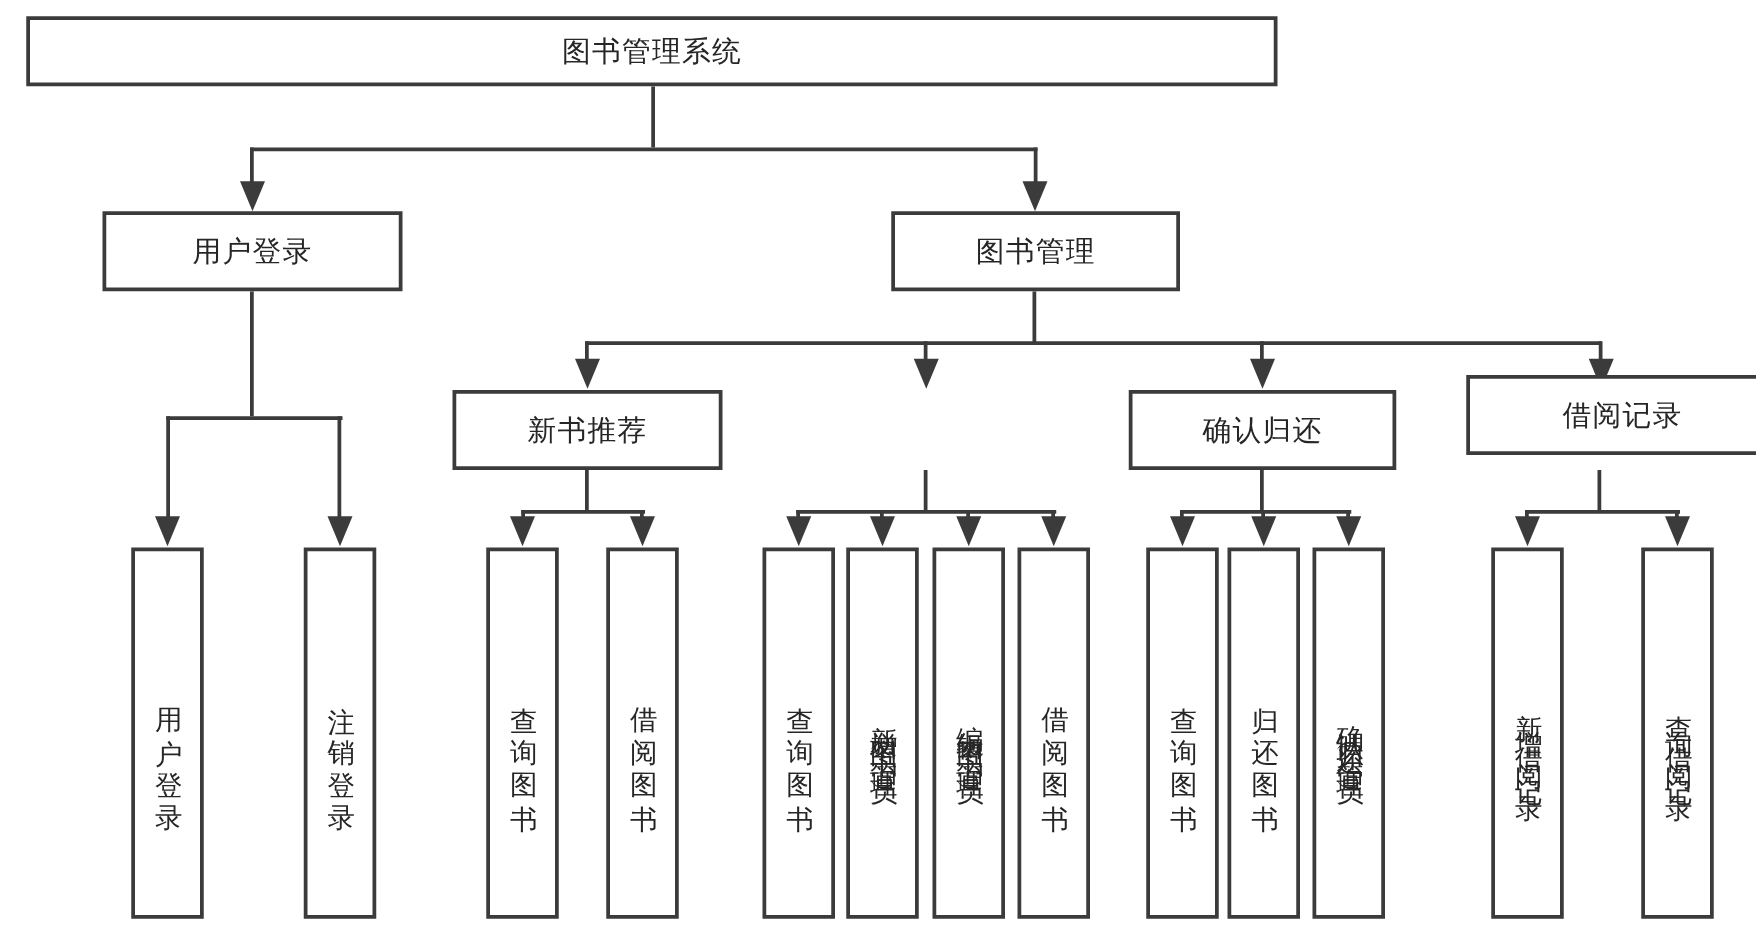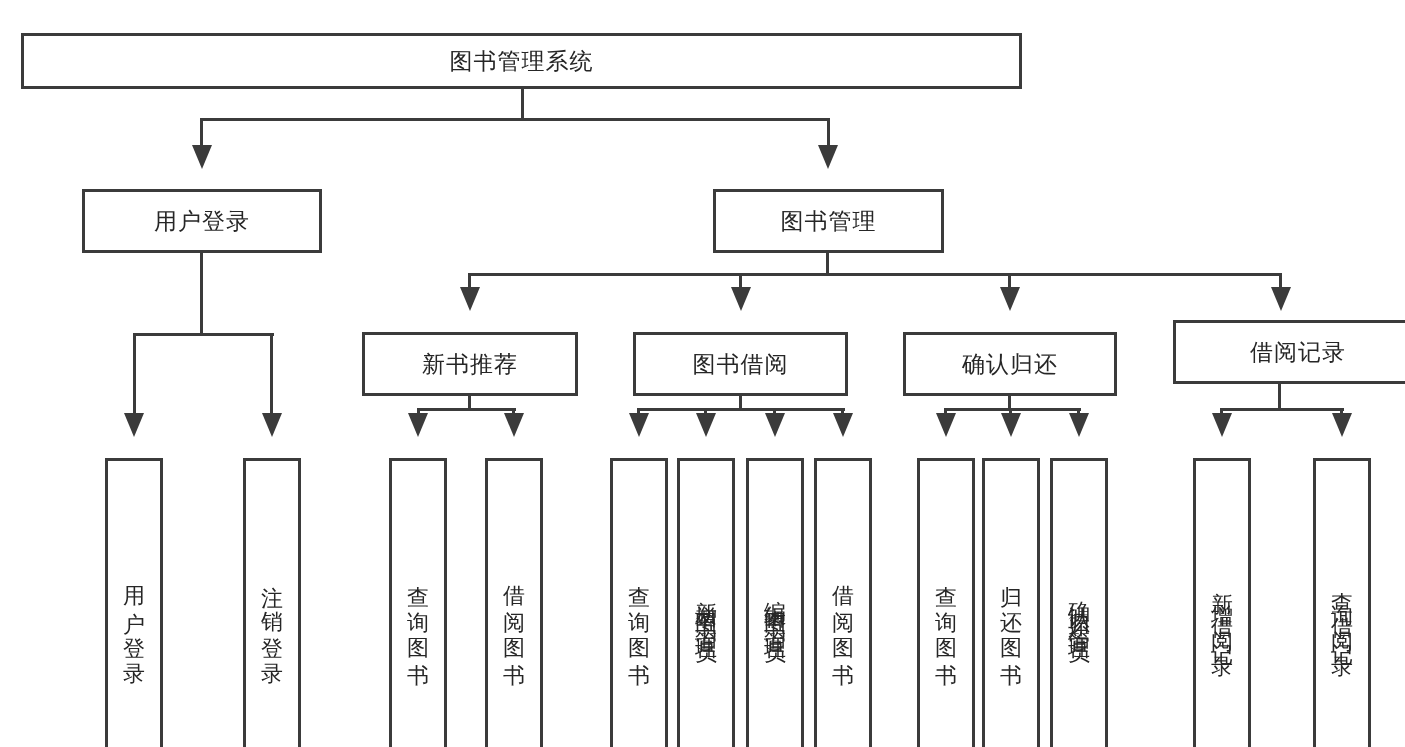--- a/index.html
+++ b/index.html
@@ -15,21 +15,20 @@
     box-sizing:border-box;
     background:#ffffff;
     border:3px solid #3b3b3b;
     display:flex;
     align-items:center;
     justify-content:center;
     color:#262626;
     font-size:23px;
     letter-spacing:1px;
     z-index:2;
-    margin-top:20px;
   }
   .leaf{z-index:2;}
   .vtext{
     writing-mode:vertical-rl;
     text-orientation:mixed;
     font-size:22px;
     color:#262626;
     line-height:1;
     white-space:nowrap;
   }
@@ -58,21 +57,20 @@
 <body>
 
 <div class="canvas">
 
   <div class="box" style="left:21px;top:13px;width:1001px;height:56px">图书管理系统</div>
 
   <div class="box" style="left:82px;top:169px;width:240px;height:64px">用户登录</div>
   <div class="box" style="left:362px;top:312px;width:216px;height:64px">新书推荐</div>
 
   <div class="box" style="left:713px;top:169px;width:231px;height:64px">图书管理</div>
-  <div class="box" style="left:633px;top:312px;width:215px;height:64px">图书借阅</div>
   <div class="box" style="left:903px;top:312px;width:214px;height:64px">确认归还</div>
   <div class="box" style="left:1173px;top:300px;width:250px;height:64px">借阅记录</div>
 
   <div class="box leaf" style="left:105px;top:438px;width:58px;height:297px">
     <span class="vtext ls-lg">用户登录</span>
   </div>
   <div class="box leaf" style="left:243px;top:438px;width:58px;height:297px">
     <span class="vtext ls-lg">注销登录</span>
   </div>
 

